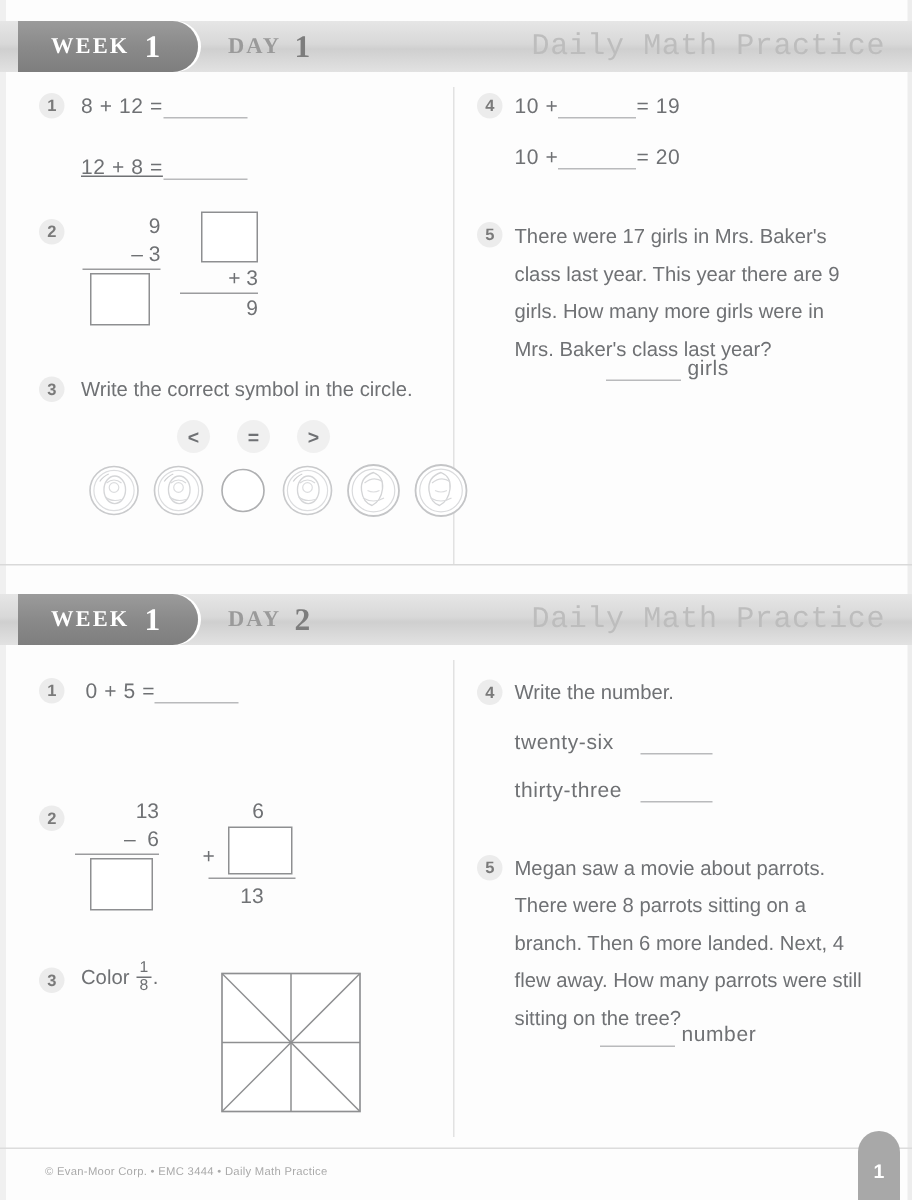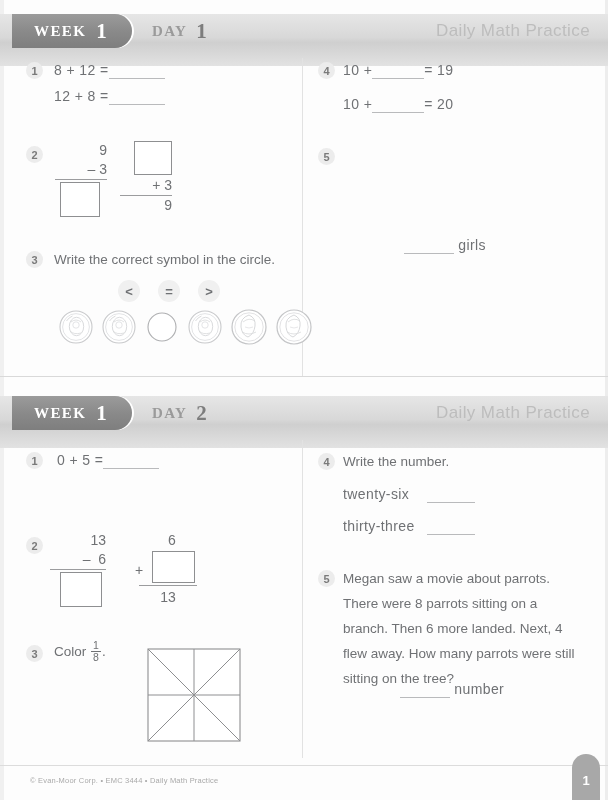--- a/index.html
+++ b/index.html
@@ -20,21 +20,21 @@
     width: 608px;
     height: 800px;
     background: #fdfdfd;
   }
 
   
   .hdr-bar {
     position: absolute;
     left: 0;
     width: 608px;
-    height: 52px;
+    height: 34px;
     background: linear-gradient(to bottom, #e6e6e6 0%, #d8d8d8 45%, #cfcfcf 55%, #e2e2e2 100%);
   }
   .hdr-week {
     position: absolute;
     left: 12px;
     top: 0;
     height: 34px;
     min-width: 120px;
     padding: 0 18px 0 22px;
     background: linear-gradient(to bottom, #9b9b9b 0%, #8a8a8a 50%, #7e7e7e 100%);
@@ -82,22 +82,22 @@
     font-size: 21px;
   }
   .hdr-title {
     position: absolute;
     right: 18px;
     top: 0;
     height: 34px;
     display: flex;
     align-items: center;
     color: #bdbdbd;
-    font-family: Liberation Sans, sans-serif;
-    font-size: 17px;
+    font-family: Liberation Mono, monospace;
+    font-size: 20px;
     letter-spacing: 0.4px;
   }
   .col-div {
     position: absolute;
     width: 1px;
     background: #e2e2e2;
   }
   .sec-div {
     position: absolute;
     left: 0;
@@ -256,21 +256,21 @@
     </div>
     <div class="hdr-title">Daily Math Practice</div>
   </div>
 
   <div class="col-div" style="left:302px; top:58px; height:318px;"></div>
 
   <div class="bullet" style="left:26px; top:62px;">1</div>
   <div class="eq" style="left:54px; top:62px;">
     <span>8 + 12 =</span><span class="blank" style="width:56px;">&nbsp;</span>
   </div>
-  <div class="eq" style="left:54px; top:88px;">
+  <div class="eq" style="left:54px; top:103px;text-decoration:underline;">
     <span>12 + 8 =</span><span class="blank" style="width:56px;">&nbsp;</span>
   </div>
 
   <div class="bullet" style="left:26px; top:146px;">2</div>
   <div class="varith" style="left:55px; top:141px; width:52px;">
     <span class="row">9</span>
     <span class="row rule">– 3</span>
   </div>
   <div class="box" style="left:60px; top:182px; width:40px; height:35px;"></div>
 
@@ -340,20 +340,21 @@
 
   <div class="bullet" style="left:318px; top:62px;">4</div>
   <div class="eq" style="left:343px; top:62px;">
     <span>10 +</span><span class="blank" style="width:52px;">&nbsp;</span><span>= 19</span>
   </div>
   <div class="eq" style="left:343px; top:96px;">
     <span>10 +</span><span class="blank" style="width:52px;">&nbsp;</span><span>= 20</span>
   </div>
 
   <div class="bullet" style="left:318px; top:148px;">5</div>
+  <div class="ptext" style="left:343px; top:145px; width:228px; line-height:25px;">There were 17 girls in Mrs. Baker's class last year. This year there are 9 girls. How many more girls were in Mrs. Baker's class last year?</div>
   <div class="eq" style="left:404px; top:237px;">
     <span class="blank" style="width:50px;">&nbsp;</span>
     <span>girls</span>
   </div>
 
   <div class="sec-div" style="top:376px;"></div>
 
   <div class="hdr-bar" style="top:396px;">
     <div class="hdr-week">
       <span class="lbl">WEEK</span>

